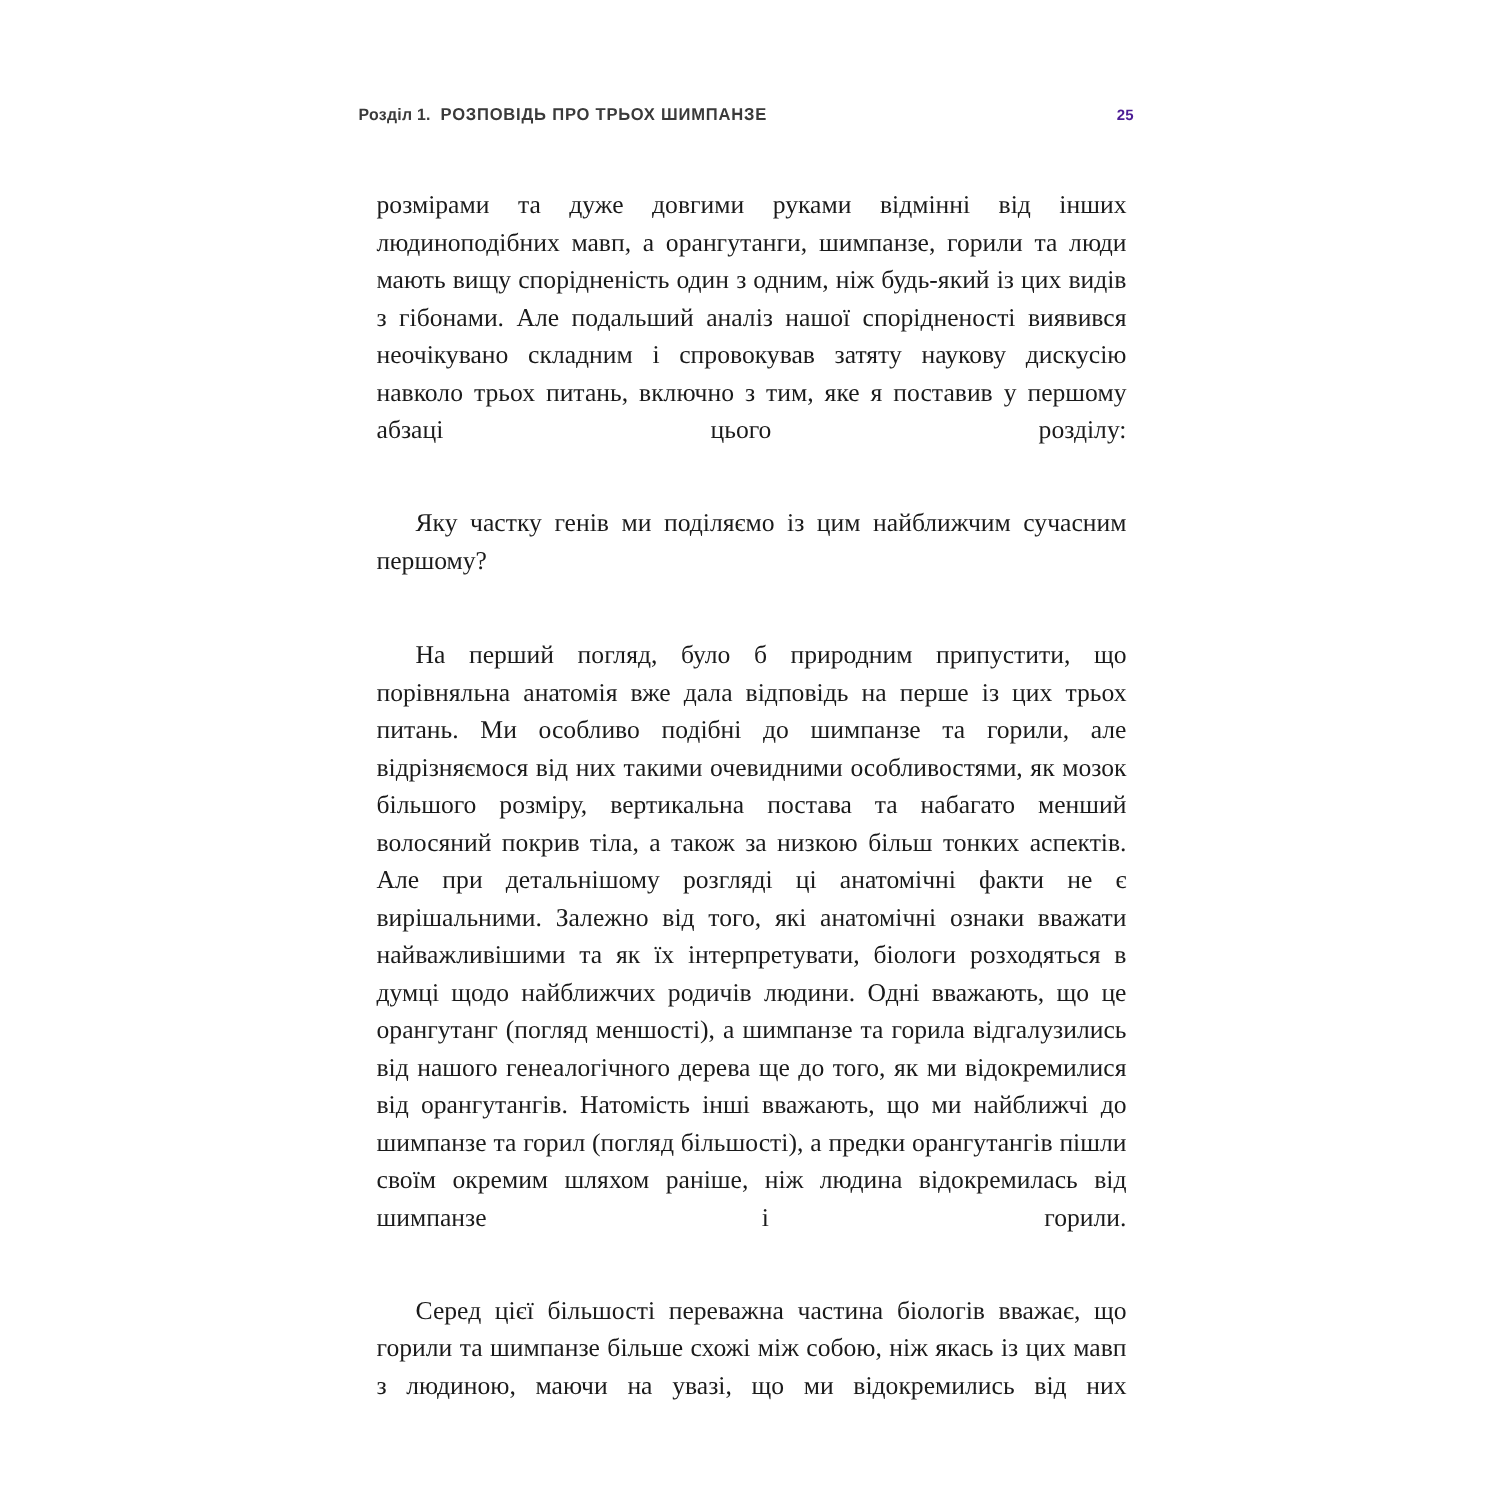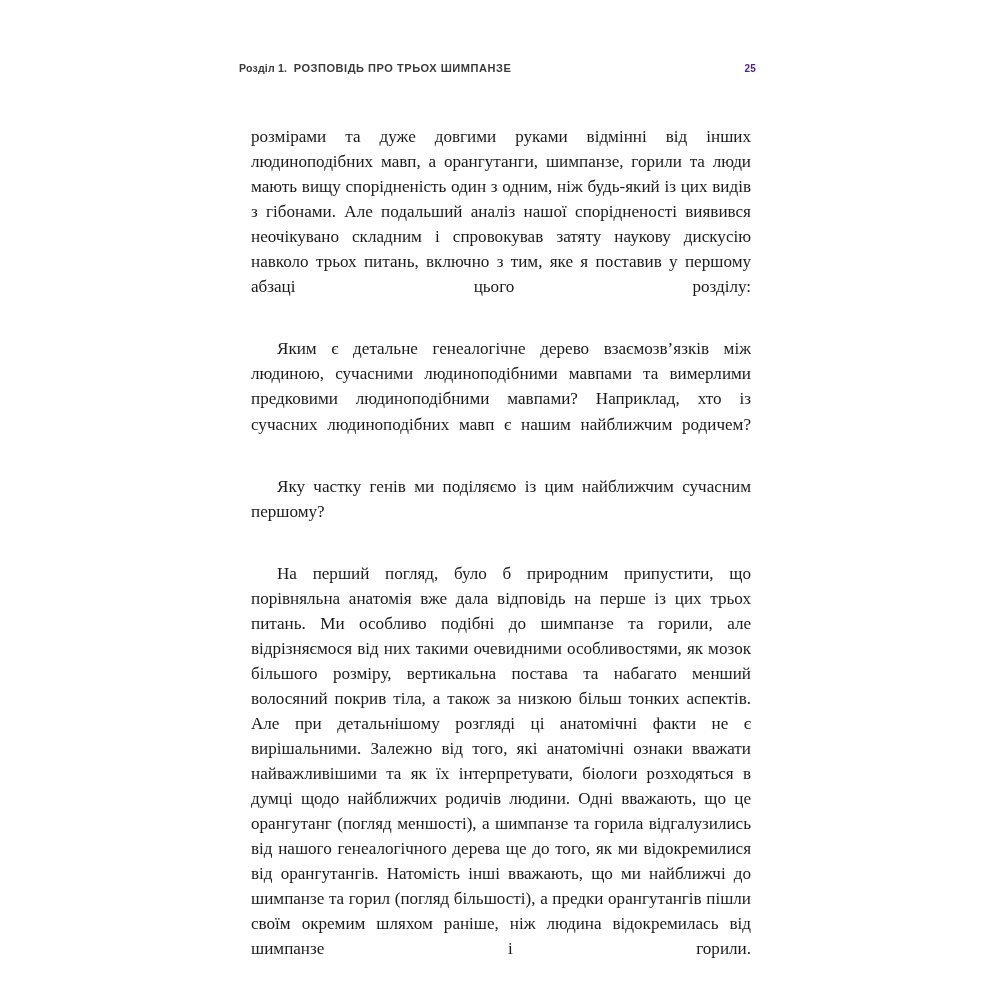--- a/index.html
+++ b/index.html
@@ -15,25 +15,25 @@
     height: 1000px;
     background: #ffffff;
     overflow: hidden;
     box-sizing: border-box;
   }
 
   
   .running-head {
     position: absolute;
     left: 239px;
-    top: 52px;
+    top: 66px;
     width: 523px;
     height: 22px;
     display: flex;
-    align-items: flex-end;
+    align-items: center;
     justify-content: space-between;
   }
 
   .running-head .chapter-label {
     font-family: "Liberation Sans", "DejaVu Sans", sans-serif;
     font-size: 11.5px;
     font-weight: 600;
     letter-spacing: 0.35px;
     color: #3a3a3a;
     white-space: nowrap;
@@ -104,19 +104,18 @@
   <div class="running-head">
     <span class="chapter-label">
       <span class="chapter-word">Розділ 1.&nbsp;</span>
       <span class="chapter-title-caps">РОЗПОВІДЬ ПРО ТРЬОХ ШИМПАНЗЕ</span>
     </span>
     <span class="folio">25</span>
   </div>
 
   <div class="text-block">
     <p class="no-indent">розмірами та дуже довгими руками відмінні від інших людиноподібних мавп, а орангутанги, шимпанзе, горили та люди мають вищу спорідненість один з одним, ніж будь-який із цих видів з гібонами. Але подальший аналіз нашої спорідненості виявився неочікувано складним і спровокував затяту наукову дискусію навколо трьох питань, включно з тим, яке я поставив у першому абзаці цього розділу:</p>
-    <p>Яким є детальне генеалогічне дерево взаємозв’язків між людиною, сучасними людиноподібними мавпами та вимерлими предковими людиноподібними мавпами? Наприклад, хто із сучасних людиноподібних мавп є нашим найближчим родичем?</p>
     <p>Яку частку генів ми поділяємо із цим найближчим сучасним першому?</p>
     <p>На перший погляд, було б природним припустити, що порівняльна анатомія вже дала відповідь на перше із цих трьох питань. Ми особливо подібні до шимпанзе та горили, але відрізняємося від них такими очевидними особливостями, як мозок більшого розміру, вертикальна постава та набагато менший волосяний покрив тіла, а також за низкою більш тонких аспектів. Але при детальнішому розгляді ці анатомічні факти не є вирішальними. Залежно від того, які анатомічні ознаки вважати найважливішими та як їх інтерпретувати, біологи розходяться в думці щодо найближчих родичів людини. Одні вважають, що це орангутанг (погляд меншості), а шимпанзе та горила відгалузились від нашого генеалогічного дерева ще до того, як ми відокремилися від орангутангів. Натомість інші вважають, що ми найближчі до шимпанзе та горил (погляд більшості), а предки орангутангів пішли своїм окремим шляхом раніше, ніж людина відокремилась від шимпанзе і горили.</p>
     <p>Серед цієї більшості переважна частина біологів вважає, що горили та шимпанзе більше схожі між собою, ніж якась із цих мавп з людиною, маючи на увазі, що ми відокремились від них</p>
   </div>
 
 </div>
 
 </body></html>

